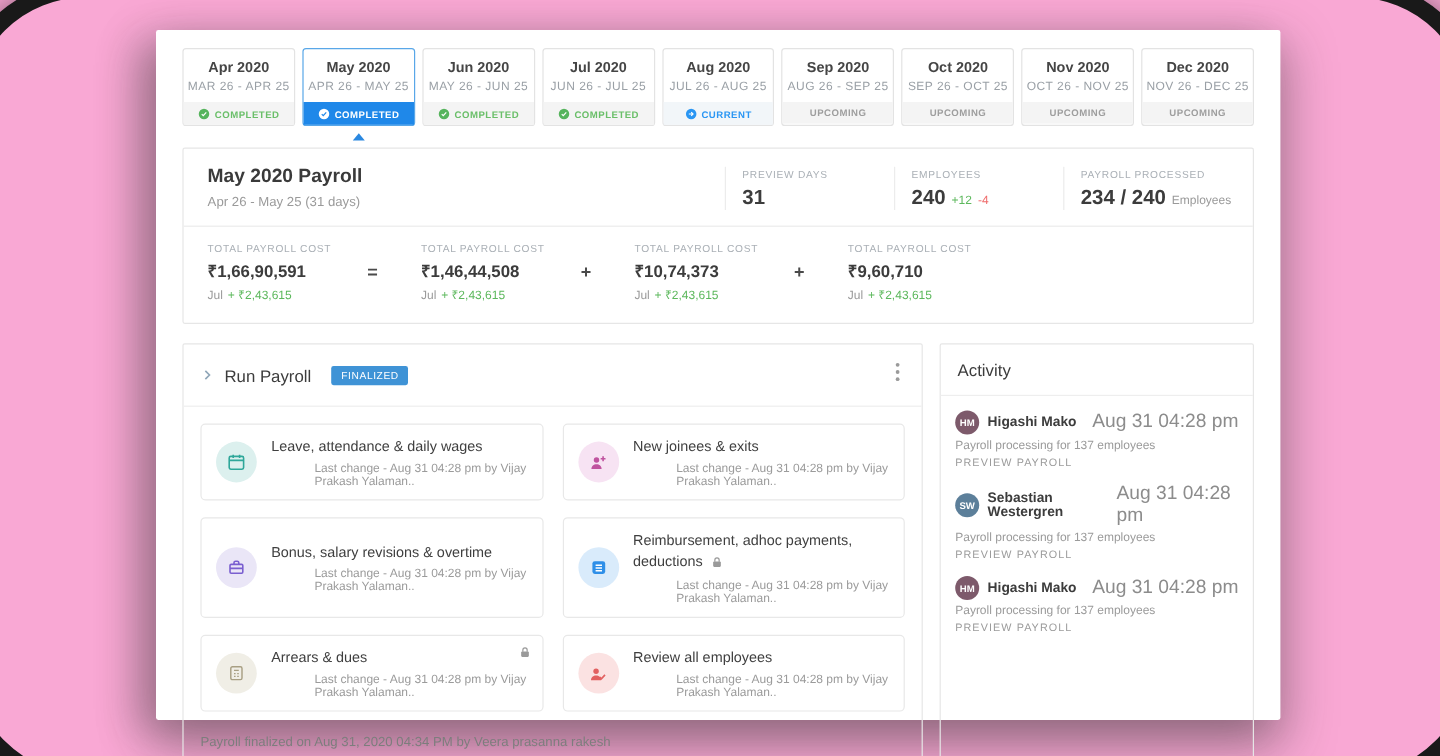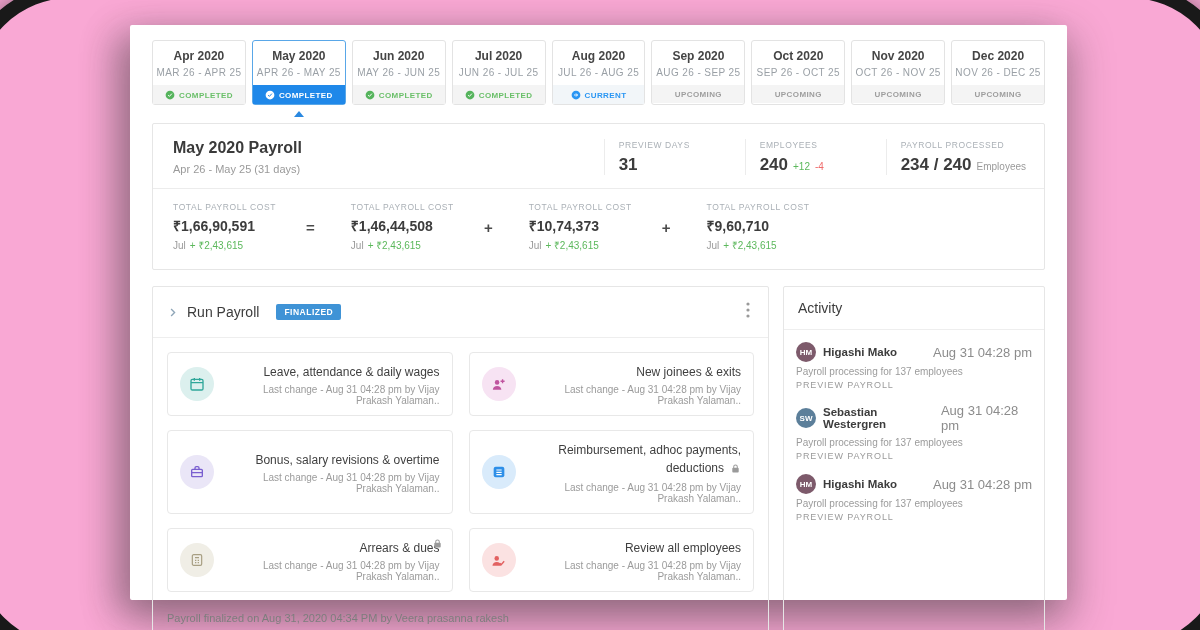--- a/index.html
+++ b/index.html
@@ -44,24 +44,24 @@
   .cost-amount{font-size:14px;font-weight:700;color:#3c3c3c;margin:4px 0 3px;}
   .cost-sub{font-size:10px;}
   .cost-period{color:#9a9a9a;margin-right:4px;}
   .cost-delta{color:#5cb85c;}
   .op{font-size:15px;font-weight:700;color:#4a4a4a;margin:0 36px 0 30px;}
   
   .lower{display:flex;gap:14px;margin-top:16px;align-items:stretch;}
   .run-panel{flex:1;border:1px solid #e6e6e6;border-radius:2px;display:flex;flex-direction:column;min-height:302px;}
   .run-head{display:flex;align-items:center;gap:9px;padding:13px 14px;border-bottom:1px solid #eeeeee;}
   .run-title{font-size:14px;color:#3c3c3c;}
-  .badge{background:#3f93d6;color:#fff;font-size:8.5px;font-weight:700;letter-spacing:.5px;
+  .badge{background:#3f93d6;color:#fff;font-size:8.5px;font-weight:400;letter-spacing:.5px;
          padding:3px 8px;border-radius:2px;margin-left:8px;}
   .kebab{margin-left:auto;cursor:pointer;padding:2px 4px;}
-  .cards{display:grid;grid-template-columns:1fr 1fr;gap:14px 16px;padding:14px;text-align:right;}
+  .cards{display:grid;grid-template-columns:1fr 1fr;gap:14px 16px;padding:14px;}
   .tcard{border:1px solid #e8e8e8;border-radius:4px;padding:9px 12px;display:flex;align-items:center;
          gap:12px;position:relative;background:#fff;cursor:pointer;min-height:38px;}
   .circ{width:34px;height:34px;border-radius:50%;display:flex;align-items:center;justify-content:center;flex-shrink:0;}
   .tcard-title{font-size:12px;color:#3f3f3f;}
   .tcard-sub{font-size:10px;color:#9b9b9b;margin-top:4px;margin-left:36px;}
   .lock-inline{display:inline-block;margin-left:6px;color:#9a9a9a;vertical-align:-2px;}
   .lock-corner{position:absolute;top:6px;right:9px;color:#9a9a9a;}
   .c-teal{background:#dcf0ee;color:#2fa79a;}
   .c-magenta{background:#f7e3f3;color:#c0549f;}
   .c-purple{background:#eae6f7;color:#7a5fd0;}
@@ -73,21 +73,21 @@
   .activity{width:262px;border:1px solid #e6e6e6;border-radius:2px;box-sizing:border-box;}
   .activity-head{padding:13px 14px;font-size:14px;color:#3c3c3c;border-bottom:1px solid #eeeeee;}
   .entry{padding:12px 12px 1px;}
   .entry-top{display:flex;align-items:center;gap:7px;}
   .avatar{width:20px;height:20px;border-radius:50%;color:#fff;font-size:8px;font-weight:700;
           display:flex;align-items:center;justify-content:center;flex-shrink:0;}
   .av-0{background:#7d5a6b;}
   .av-1{background:#5c7f9a;}
   .av-2{background:#7d5a6b;}
   .e-name{font-size:11.5px;font-weight:700;color:#3c3c3c;}
-  .e-time{margin-left:auto;font-size:13px;color:#8c8c8c;}
+  .e-time{margin-left:auto;font-size:16px;color:#8c8c8c;}
   .e-line{font-size:10px;color:#9b9b9b;margin-top:4px;}
   .e-tag{font-size:9px;color:#9b9b9b;letter-spacing:.9px;margin-top:3px;}
 </style>
 </head>
 <body>
 
 <div class="canvas">
   <div class="dark-frame"></div>
 
   <div class="app-card">

